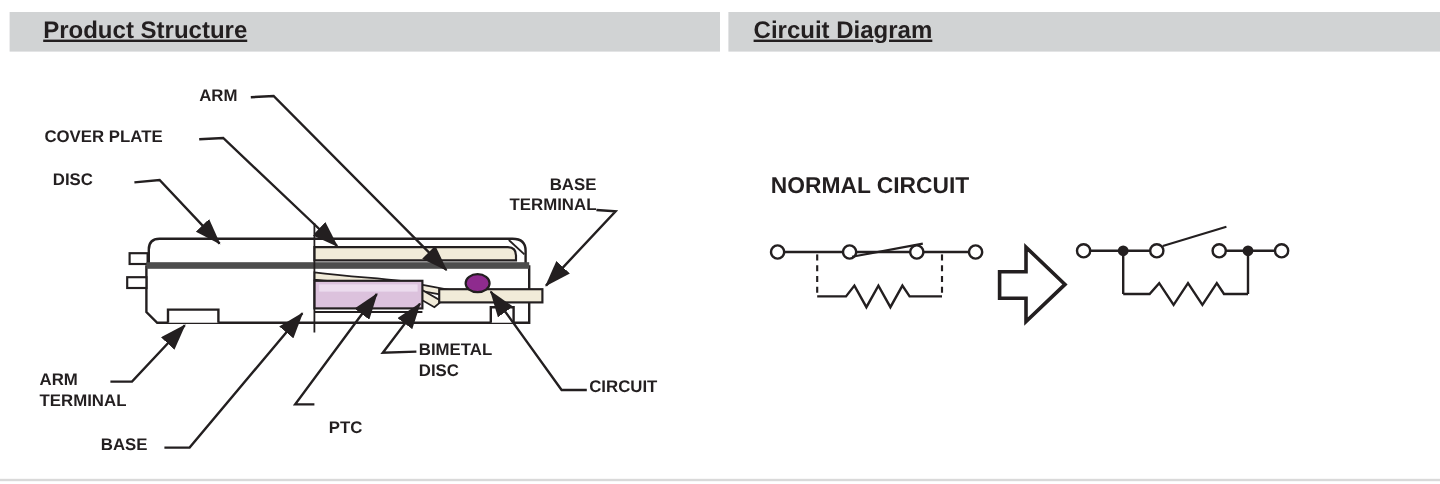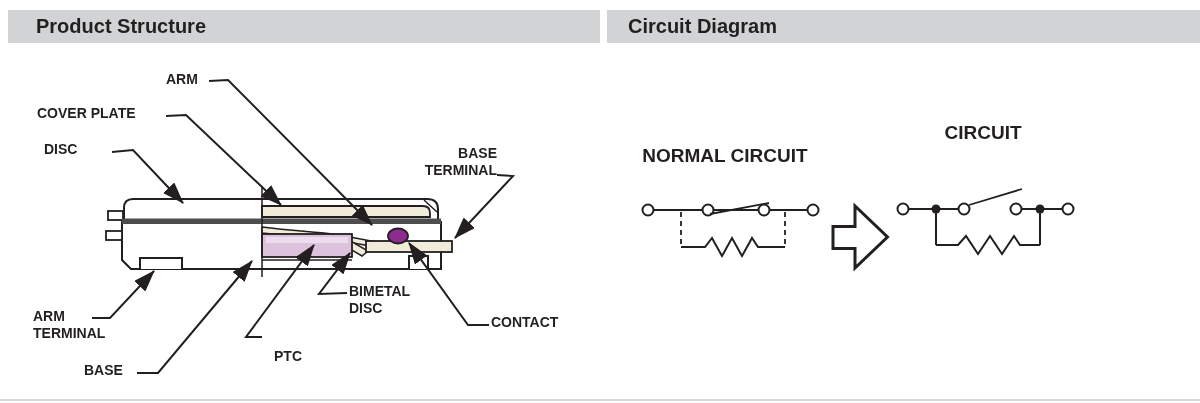--- a/index.html
+++ b/index.html
@@ -1,20 +1,20 @@
 <!DOCTYPE html>
 <html><head>
 <meta charset="utf-8">
 <style>
   html,body{margin:0;padding:0;background:#ffffff;}
   body{width:1200px;height:403px;position:relative;overflow:hidden;
        font-family:"Liberation Sans",sans-serif;color:#231f20;}
   .hdr{position:absolute;top:10px;height:33px;background:#d1d3d4;
        display:flex;align-items:center;box-sizing:border-box;padding-left:28px;
-       font-size:20px;font-weight:bold;color:#231f20;}
+       font-size:20px;font-weight:bold;color:#231f20;text-decoration:underline;}
   .hdr-left{left:8px;width:592px;}
   .hdr-right{left:607px;width:680px;padding-left:21px;}
   svg{position:absolute;left:0;top:0;}
   .lbl{position:absolute;font-size:14px;font-weight:bold;line-height:17px;
        white-space:nowrap;color:#231f20;}
   .lbl span{display:block;}
   .lbl-right{text-align:right;}
   .ckt-title{position:absolute;font-size:19px;font-weight:bold;line-height:22px;
        text-align:center;color:#231f20;}
   .bottom-rule{position:absolute;left:0;top:399px;width:1200px;height:2px;background:#d9d9d9;}
@@ -121,20 +121,19 @@
 <div class="lbl" style="left:33px;top:308px;">
   <span>ARM</span>
   <span>TERMINAL</span>
 </div>
 <div class="lbl" style="left:84px;top:362px;">BASE</div>
 <div class="lbl" style="left:274px;top:328px;margin-top:20px;">PTC</div>
 <div class="lbl" style="left:349px;top:283px;">
   <span>BIMETAL</span>
   <span>DISC</span>
 </div>
-<div class="lbl" style="left:491px;top:314px;">CONTACT</div>
+<div class="lbl" style="left:491px;top:314px;">CIRCUIT</div>
 
 <div class="ckt-title" style="left:625px;top:145px;width:200px;">NORMAL CIRCUIT</div>
 <div class="ckt-title" style="left:883px;top:122px;width:200px;">
-  <span style="display:block;">CIRCUIT</span>
 </div>
 
 <div class="bottom-rule"></div>
 
 </body></html>

